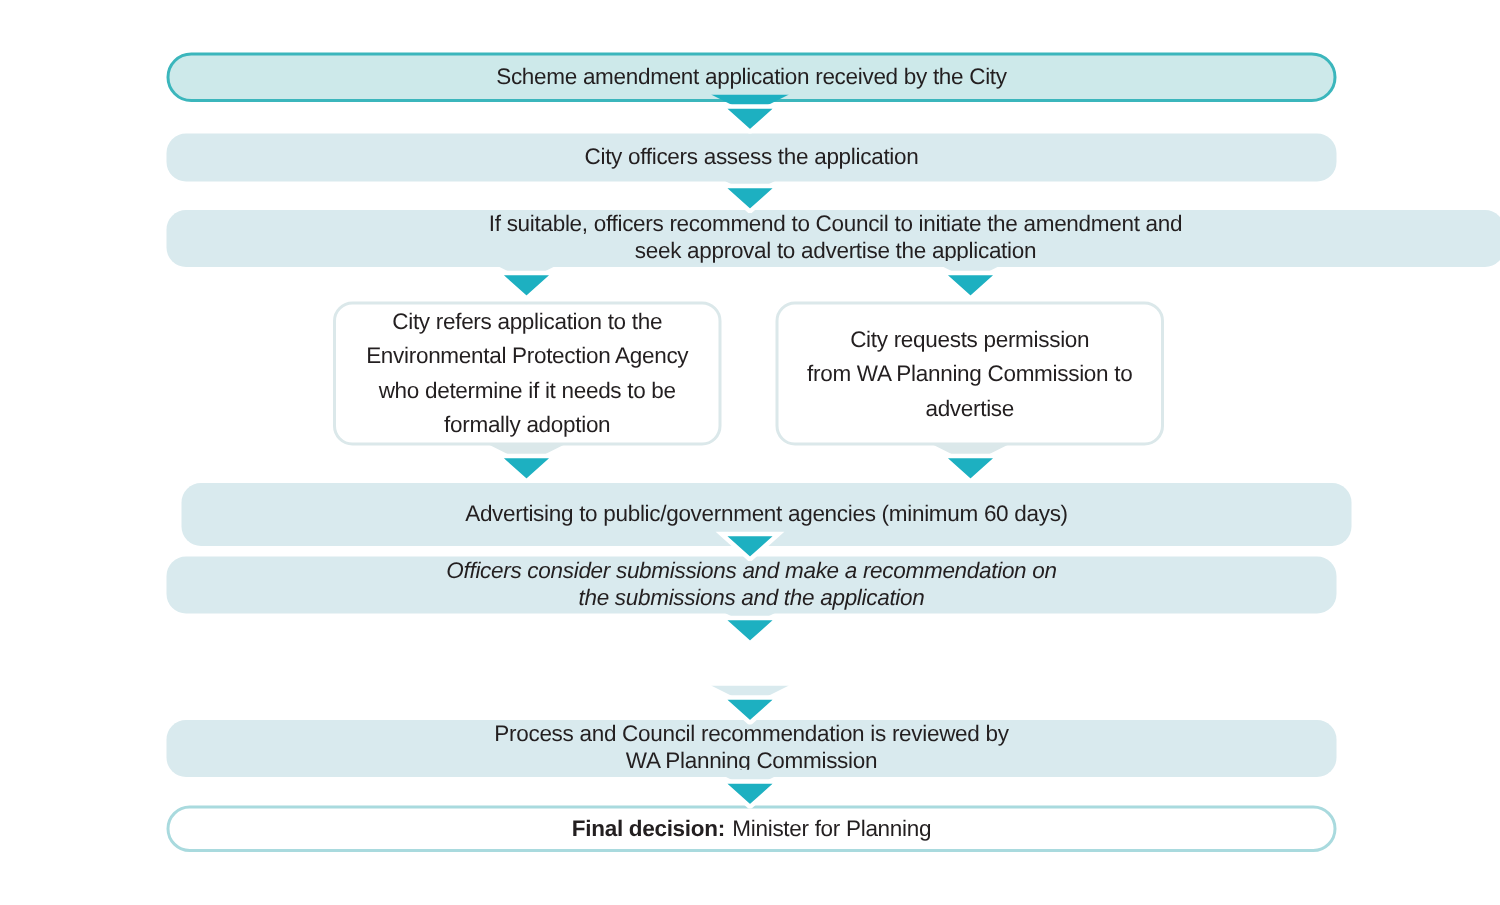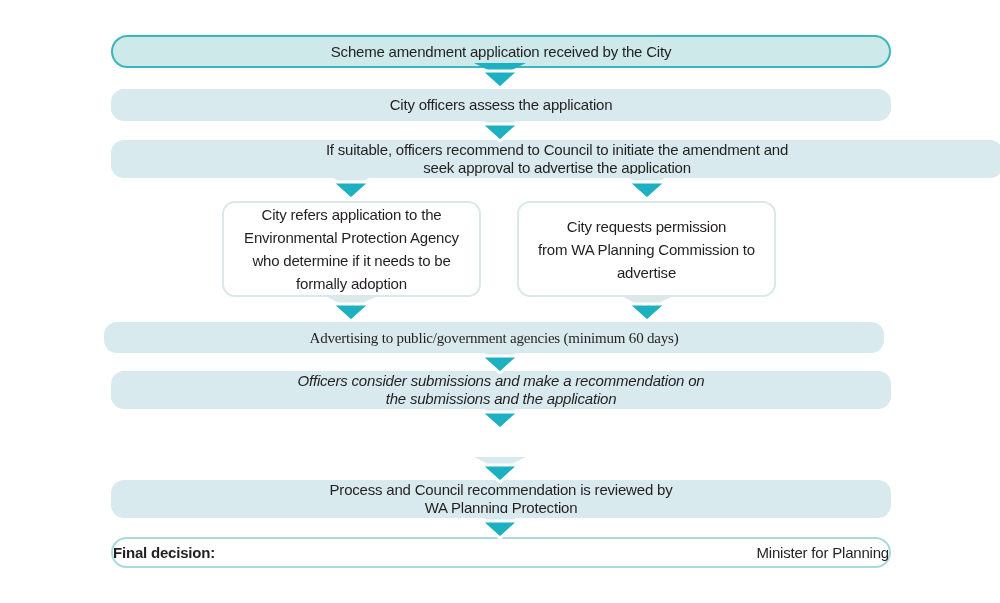--- a/index.html
+++ b/index.html
@@ -45,21 +45,20 @@
     border-radius: 13px;
     line-height: 23px;
     padding: 0 8px;
   }
   .box.final {
     background: #ffffff;
     border: 2px solid var(--final-box-border, #a9dade);
     border-radius: 16px;
     gap: 5px;
     white-space: normal;
-    justify-content: space-between;
   }
   .box.final .bold {
     font-weight: 700;
   }
   .arrow {
     position: absolute;
     z-index: 2;
   }
 </style>
 </head>
@@ -113,21 +112,21 @@
 
   <svg class="arrow" style="left:325px; top:296px;" width="52" height="26" viewBox="0 0 52 26">
     <polygon points="0,0 52,0 26,13" fill="#dbe8ea"></polygon>
     <polygon points="7,8 45,8 26,25" stroke="#ffffff" stroke-width="3" fill="#1db0c1"></polygon>
   </svg>
   <svg class="arrow" style="left:621px; top:296px;" width="52" height="26" viewBox="0 0 52 26">
     <polygon points="0,0 52,0 26,13" fill="#dbe8ea"></polygon>
     <polygon points="7,8 45,8 26,25" stroke="#ffffff" stroke-width="3" fill="#1db0c1"></polygon>
   </svg>
 
-  <div class="box light" style="left:104px; top:322px; width:780px; height:31px;font-family:Liberation Serif, serif;">
+  <div class="box light" style="left:121px; top:322px; width:780px; height:42px;">
     <span>Advertising to public/government agencies (minimum 60 days)</span>
   </div>
 
   <svg class="arrow" style="left:474px; top:348px;" width="52" height="26" viewBox="0 0 52 26">
     <polygon points="0,0 52,0 26,13" fill="#d9eaee"></polygon>
     <polygon points="7,8 45,8 26,25" stroke="#ffffff" stroke-width="3" fill="#1db0c1"></polygon>
   </svg>
 
   <div class="box light" style="left:111px; top:371px; width:780px; height:38px;font-style:italic;">
     <span>Officers consider submissions and make a recommendation on
@@ -140,21 +139,21 @@
   </svg>
 
 
   <svg class="arrow" style="left:474px; top:457px;" width="52" height="26" viewBox="0 0 52 26">
     <polygon points="0,0 52,0 26,13" fill="#d9eaee"></polygon>
     <polygon points="7,8 45,8 26,25" stroke="#ffffff" stroke-width="3" fill="#1db0c1"></polygon>
   </svg>
 
   <div class="box light" style="left:111px; top:480px; width:780px; height:38px;">
     <span>Process and Council recommendation is reviewed by
-WA Planning Protection</span>
+WA Planning Commission</span>
   </div>
 
   <svg class="arrow" style="left:474px; top:513px;" width="52" height="26" viewBox="0 0 52 26">
     <polygon points="0,0 52,0 26,13" fill="#d9eaee"></polygon>
     <polygon points="7,8 45,8 26,25" stroke="#ffffff" stroke-width="3" fill="#1db0c1"></polygon>
   </svg>
 
   <div class="box final" style="left:111px; top:537px; width:780px; height:31px;">
     <span class="bold">Final decision:</span>
     <span>Minister for Planning</span>

